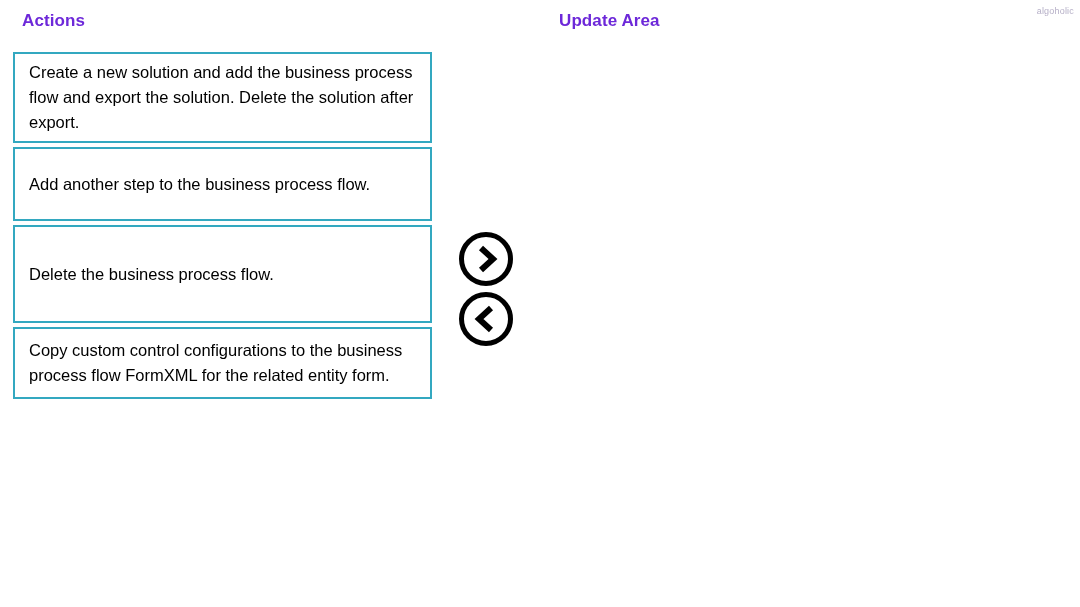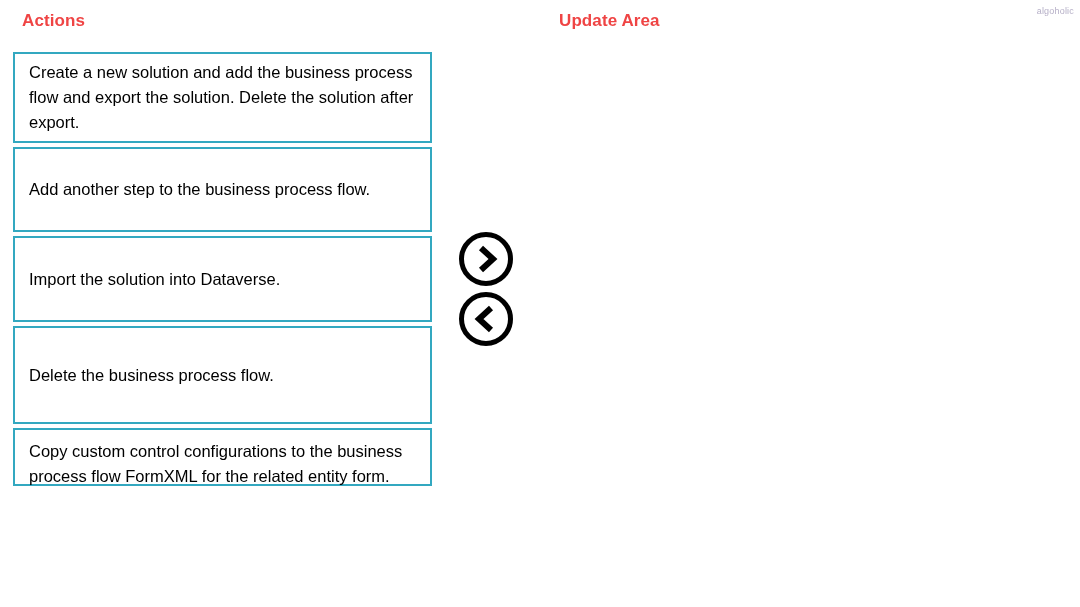--- a/index.html
+++ b/index.html
@@ -21,21 +21,21 @@
     position: relative;
     width: 1080px;
     height: 607px;
   }
 
   
   .col-header {
     position: absolute;
     font-size: 17px;
     font-weight: bold;
-    color: #ef4444;
+    color: #6d28d9;
     letter-spacing: 0.1px;
     white-space: nowrap;
   }
   #actions-header { left: 22px; top: 11px; }
   #answer-area-header { left: 559px; top: 11px; }
 
   
   .watermark {
     position: absolute;
     right: 6px;
@@ -68,24 +68,24 @@
     font-size: 16.5px;
     line-height: 25px;
     color: #000000;
     font-family: "Liberation Sans", "DejaVu Sans", sans-serif;
     padding-right: 0;
     white-space: pre-line;
   }
   
   .h-3line { height: 91px; }
   .h-3line-b { height: 91px; }
-  .h-2line { height: 85px; }
+  .h-2line { height: 74px; }
   .h-1line { height: 86px; }
   .h-1line-b { height: 98px; }
-  .h-3line-c { height: 58px; }
+  .h-3line-c { height: 72px; }
 
   .action-box.pad-top-3 { align-items: flex-start; }
   .action-box.pad-top-3 .action-text { padding-top: 9px; }
 
   
   .answer-area {
     position: absolute;
     left: 559px;
     top: 52px;
     width: 470px;
@@ -126,23 +126,20 @@
 
     <div class="action-box h-3line">
       <span class="action-text">Create a new solution and add the business process flow and export the solution. Delete the solution after export.</span>
     </div>
 
 
     <div class="action-box h-2line">
       <span class="action-text">Add another step to the business process flow.</span>
     </div>
 
-    <div class="action-box h-1line">
-      <span class="action-text">Import the solution into Dataverse.</span>
-    </div>
 
     <div class="action-box h-1line-b">
       <span class="action-text">Delete the business process flow.</span>
     </div>
 
     <div class="action-box h-3line-c pad-top-3">
       <span class="action-text">Copy custom control configurations to the business process flow FormXML for the related entity form.</span>
     </div>
 
   </div>

